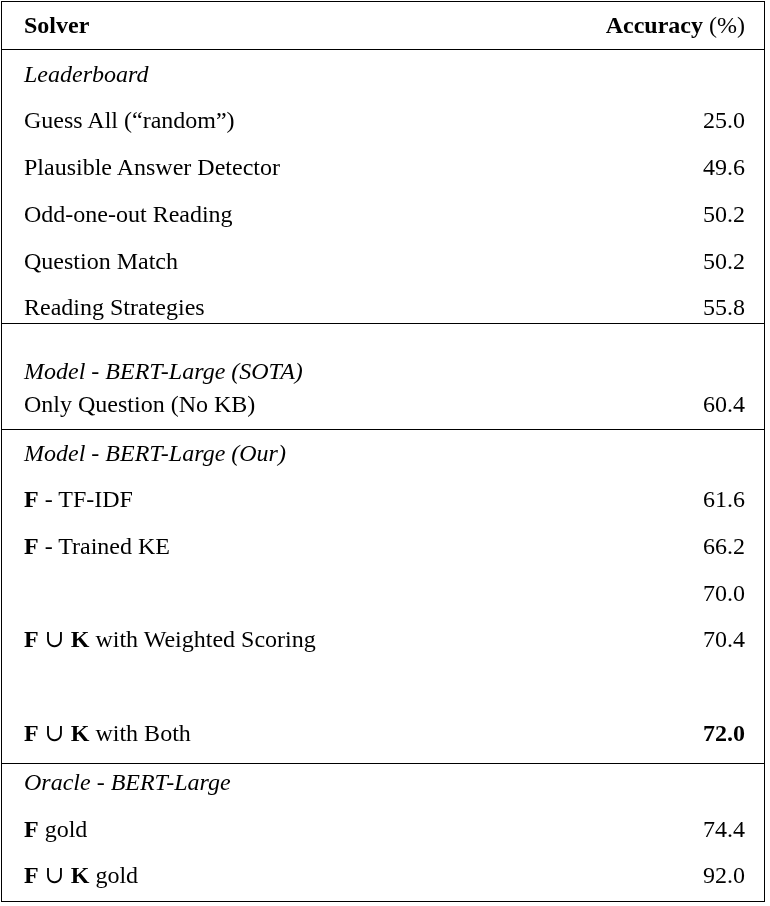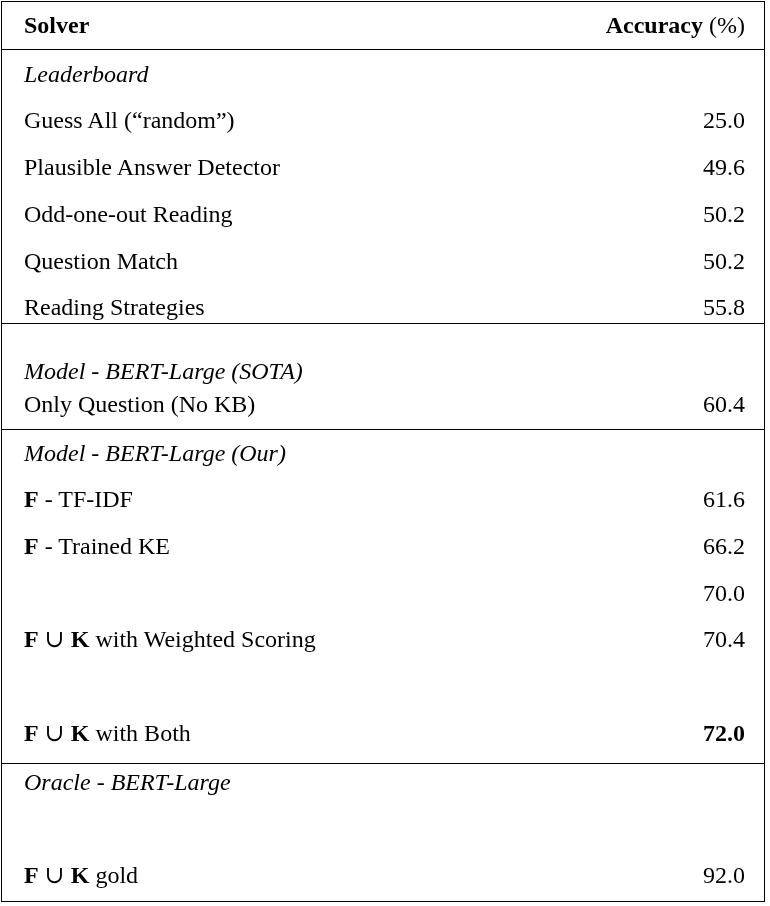--- a/index.html
+++ b/index.html
@@ -79,17 +79,21 @@
     </div>
   <div class="row" style="top:708px;">
       <span class="name"><b>F</b><span> ∪ </span><b>K</b><span> with Both</span></span>
       <span class="val bold">72.0</span>
     </div>
   <div class="hline" style="top:761px;"></div>
 
   <div class="row" style="top:757px;">
       <span class="name italic">Oracle - BERT-Large</span>
     </div>
+  <div class="row" style="top:804px;">
+      <span class="name"><b>F</b><span> gold</span></span>
+      <span class="val">74.4</span>
+    </div>
   <div class="row" style="top:850px;">
       <span class="name"><b>F</b><span> ∪ </span><b>K</b><span> gold</span></span>
       <span class="val">92.0</span>
     </div>
 </div>
 
 </body></html>

